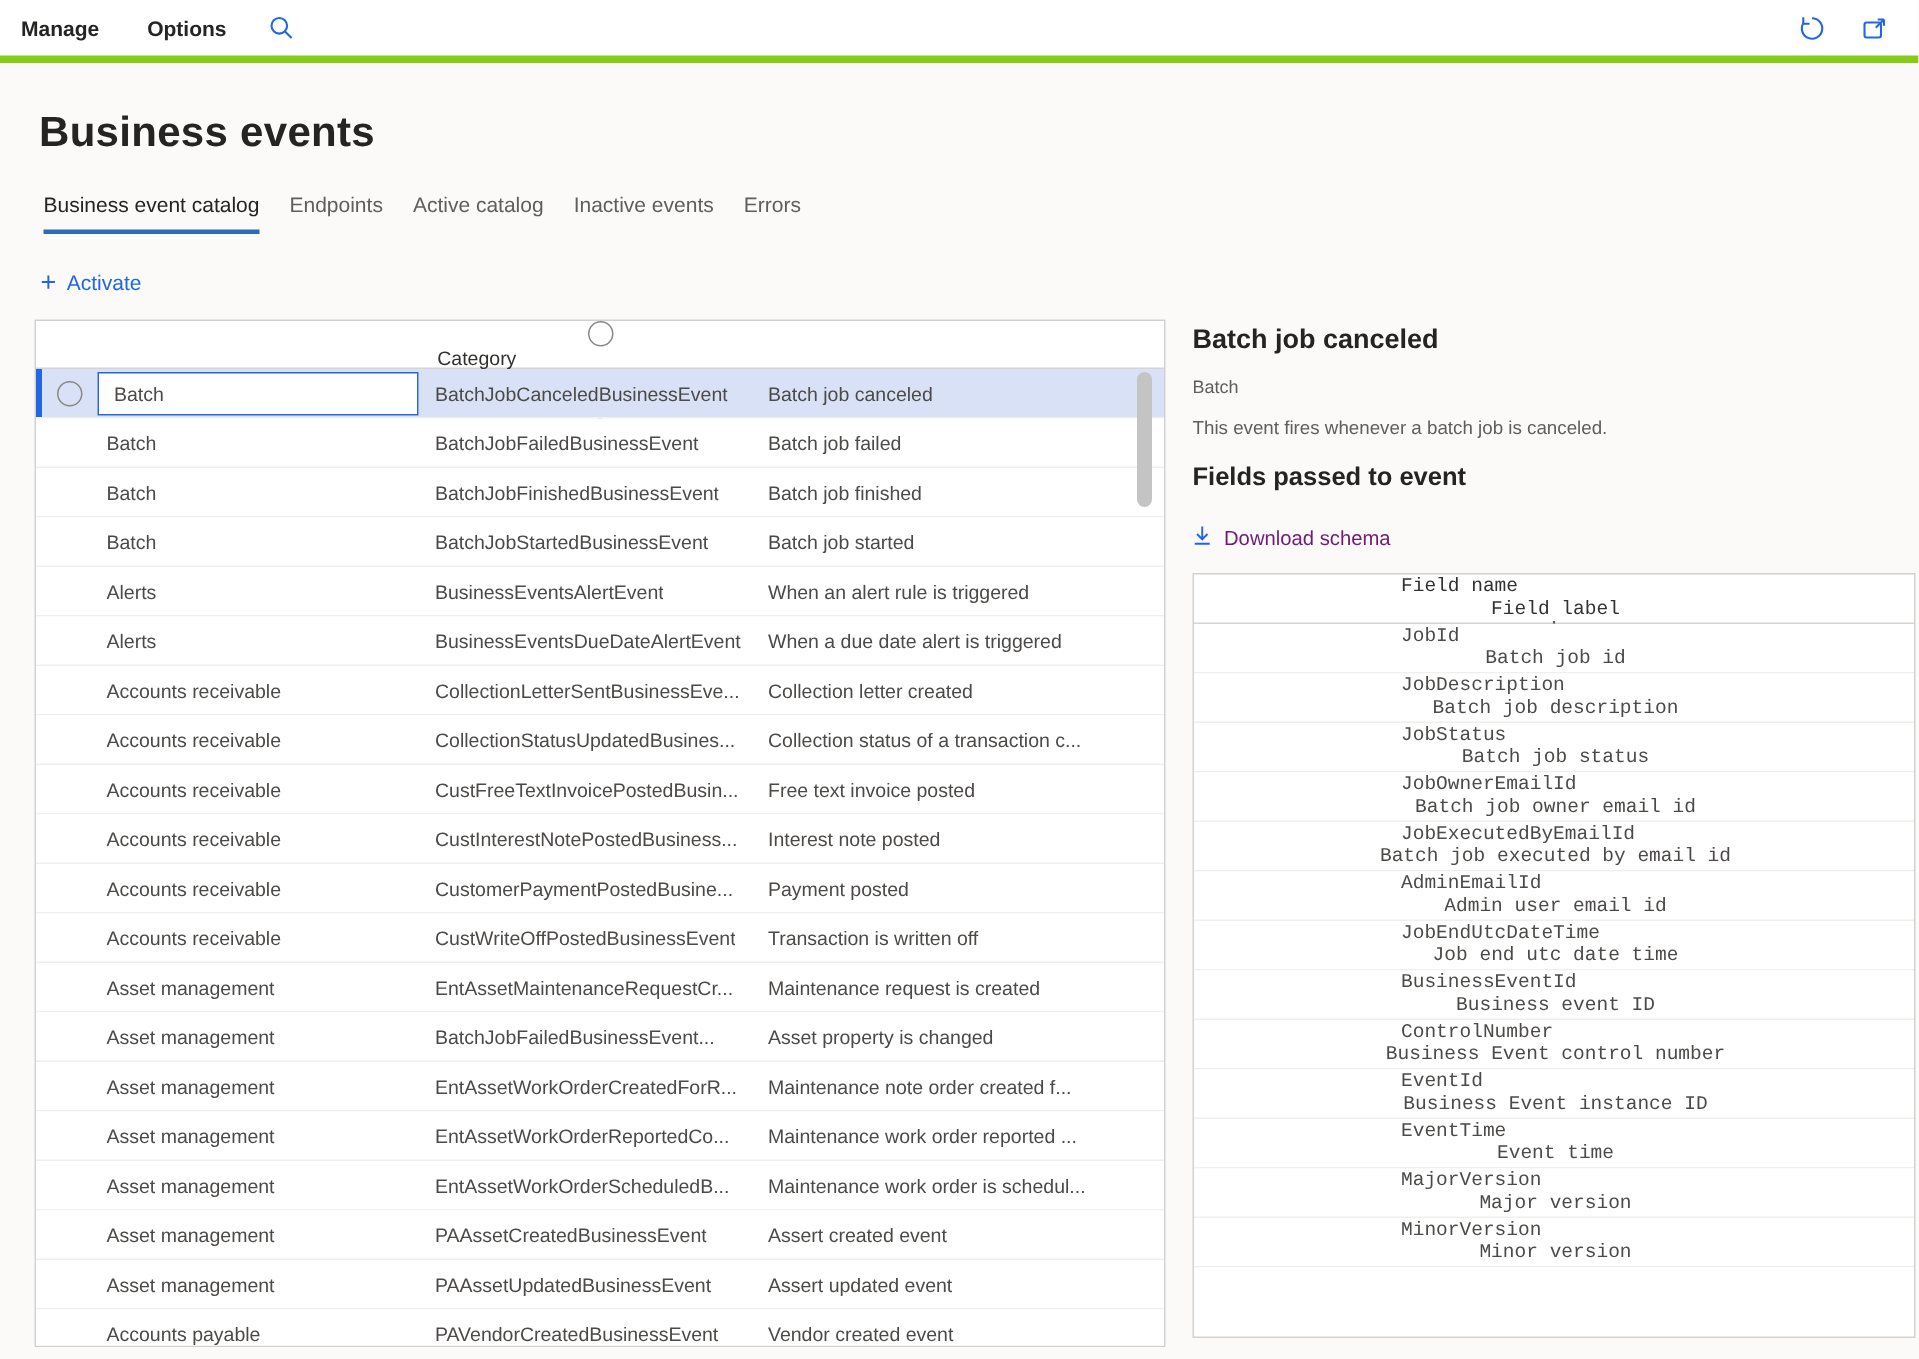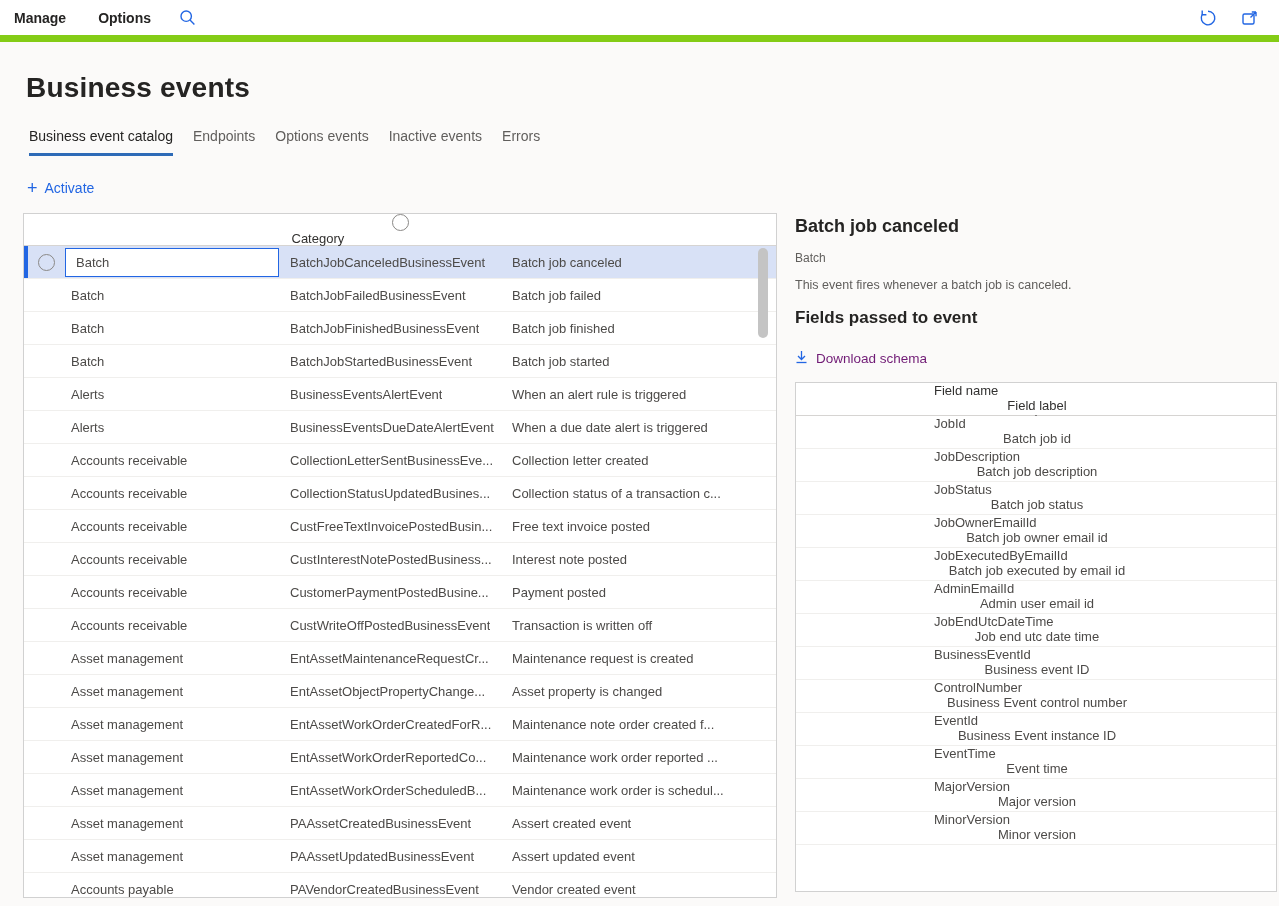--- a/index.html
+++ b/index.html
@@ -5,21 +5,21 @@
   * { margin:0; padding:0; box-sizing:border-box; }
   html,body { width:1279px; height:906px; overflow:hidden; }
   body {
     font-family:"Liberation Sans", sans-serif;
     background:#fbfaf9;
     color:#323130;
     font-size:13px;
   }
   
   .topbar {
-    height:42px; background:#ffffff; border-bottom:7px solid #84cc16;
+    height:42px; background:#ffffff; border-bottom:5px solid #84cc16;
     display:flex; align-items:center; padding:0 14px;
   }
   .topbar-menu { display:flex; align-items:center; gap:32px; }
   .menu-item { font-size:14px; font-weight:600; color:#252423; cursor:pointer; }
   .topbar-search { margin-left:28px; display:flex; align-items:center; cursor:pointer; }
   .topbar-right { margin-left:auto; display:flex; align-items:center; gap:24px; padding-right:6px; }
   .icon-btn { cursor:pointer; display:flex; align-items:center; }
   
   .page-title { font-size:28px; font-weight:600; color:#252423; margin:30px 0 0 26px; letter-spacing:.2px; }
   .tabs { display:flex; gap:20px; margin:24px 0 0 29px; }
@@ -62,21 +62,21 @@
     position:absolute; top:34px; right:8px; width:10px; height:90px;
     background:#c4c4c4; border-radius:6px; cursor:pointer;
   }
   
   .detail-panel { flex:1; margin-left:18px; margin-right:2px; }
   .detail-title { font-size:18px; font-weight:600; color:#252423; margin-top:3px; }
   .detail-category { font-size:12px; color:#605e5c; margin-top:14px; }
   .detail-desc { font-size:12.5px; color:#605e5c; margin-top:13px; }
   .section-title { font-size:17px; font-weight:600; color:#252423; margin-top:16px; }
   .download-link { display:inline-flex; align-items:center; gap:8px; color:#701a75; font-size:13.5px; margin-top:22px; cursor:pointer; }
-  .fields-grid { margin-top:15px; height:510px; }
+  .fields-grid { margin-top:15px; height:510px;font-family:Liberation Mono, monospace; }
   .fcol-name { width:220px; flex:none; padding-left:8px; }
   .fcol-label { flex:1; padding-left:2px; }
   .fields-grid .grid-row { height:33px; cursor:default;flex-direction:column; }
   .fields-grid .grid-header { height:33px; }
 </style>
 </head>
 <body>
 
 <div class="topbar">
   <div class="topbar-menu">
@@ -103,21 +103,21 @@
         </svg>
     </span>
   </div>
 </div>
 
 <h1 class="page-title">Business events</h1>
 
 <div class="tabs">
   <span class="tab active">Business event catalog</span>
   <span class="tab">Endpoints</span>
-  <span class="tab">Options events</span>
+  <span class="tab">Active catalog</span>
   <span class="tab">Inactive events</span>
   <span class="tab">Errors</span>
 </div>
 
 <div class="toolbar">
   <span class="activate-btn">
     <span class="plus-glyph">+</span>
     <span>Activate</span>
   </span>
 </div>
@@ -310,21 +310,21 @@
             <span class="cell-text">Maintenance request is created</span>
           </span>
           <span class="col-more"></span>
         </div>
         <div class="grid-row">
           <span class="col-check"></span>
           <span class="col-category">
             <span class="cell-text">Asset management</span>
           </span>
           <span class="col-id">
-            <span class="cell-text">EntAssetObjectPropertyChange...</span>
+            <span class="cell-text">BatchJobFailedBusinessEvent...</span>
           </span>
           <span class="col-name">
             <span class="cell-text">Asset property is changed</span>
           </span>
           <span class="col-more"></span>
         </div>
         <div class="grid-row">
           <span class="col-check"></span>
           <span class="col-category">
             <span class="cell-text">Asset management</span>

